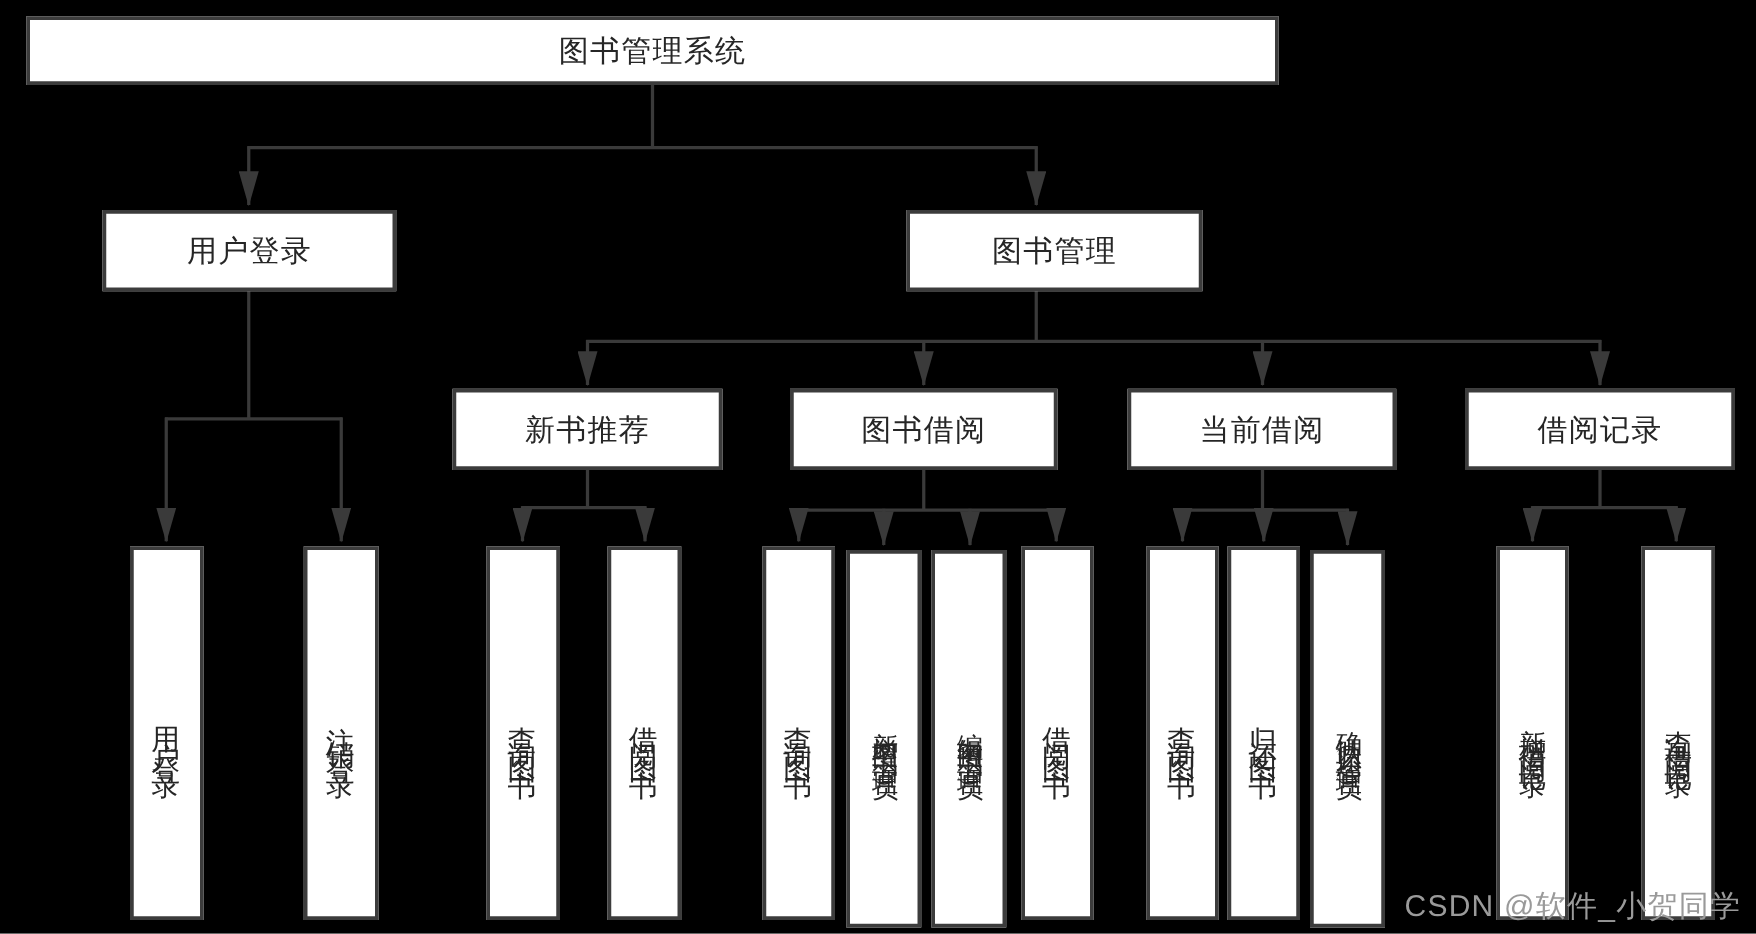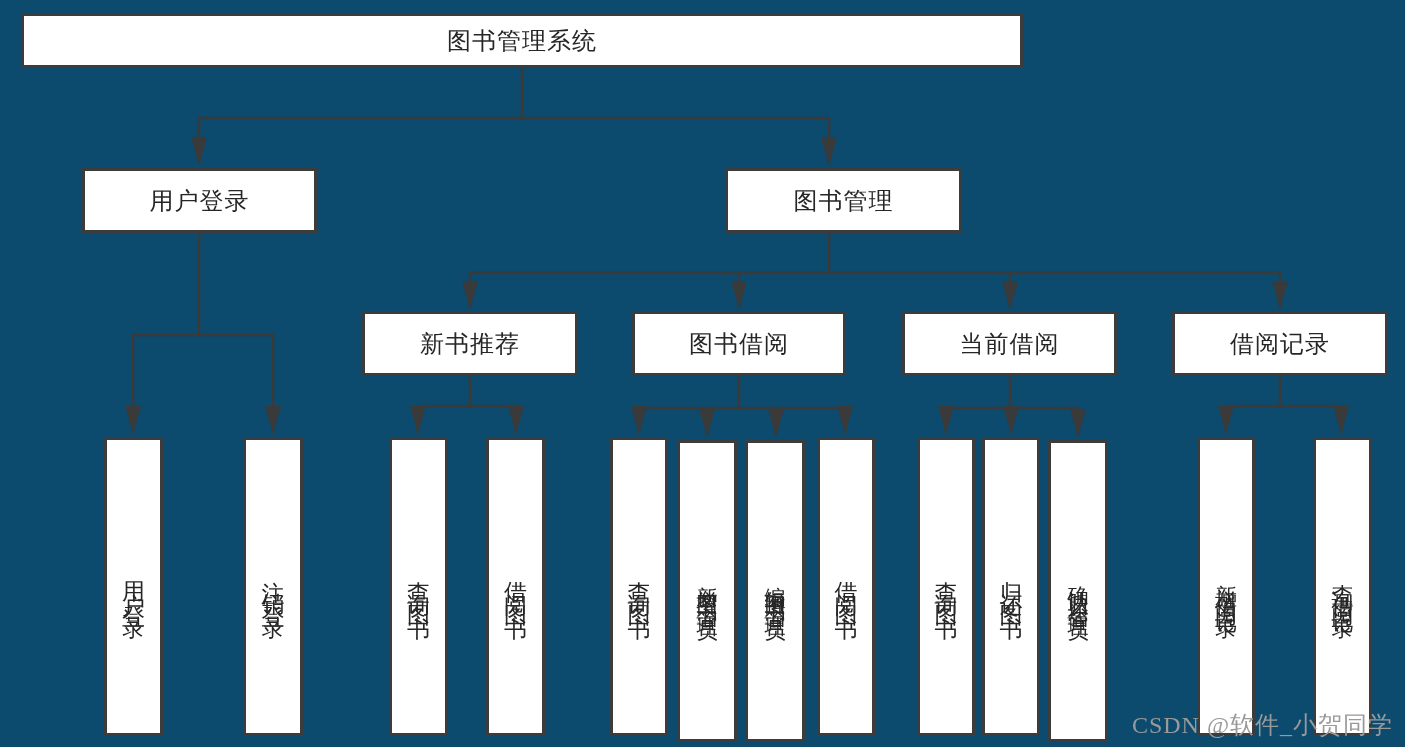--- a/index.html
+++ b/index.html
@@ -1,18 +1,18 @@
 <!DOCTYPE html>
 <html><head>
 <meta charset="utf-8">
 <style>
   html,body{margin:0;padding:0;background:#fff;}
   #canvas{
-    position:relative;width:1405px;height:747px;background:#0c4a6e;overflow:hidden;
-    font-family:Liberation Serif, serif;
+    position:relative;width:1405px;height:747px;background:#000000;overflow:hidden;
+    font-family:Liberation Sans, sans-serif;
   }
   #connectors{position:absolute;left:0;top:0;width:1405px;height:747px;}
   .hnode{
     position:absolute;box-sizing:border-box;border:3px solid #3c3c3c;background:#ffffff;
     display:flex;align-items:center;justify-content:center;
     font-size:24px;color:#262626;letter-spacing:1px;
   }
   .leaf{
     position:absolute;box-sizing:border-box;border:3px solid #3c3c3c;background:#ffffff;
     display:flex;align-items:center;justify-content:center;

